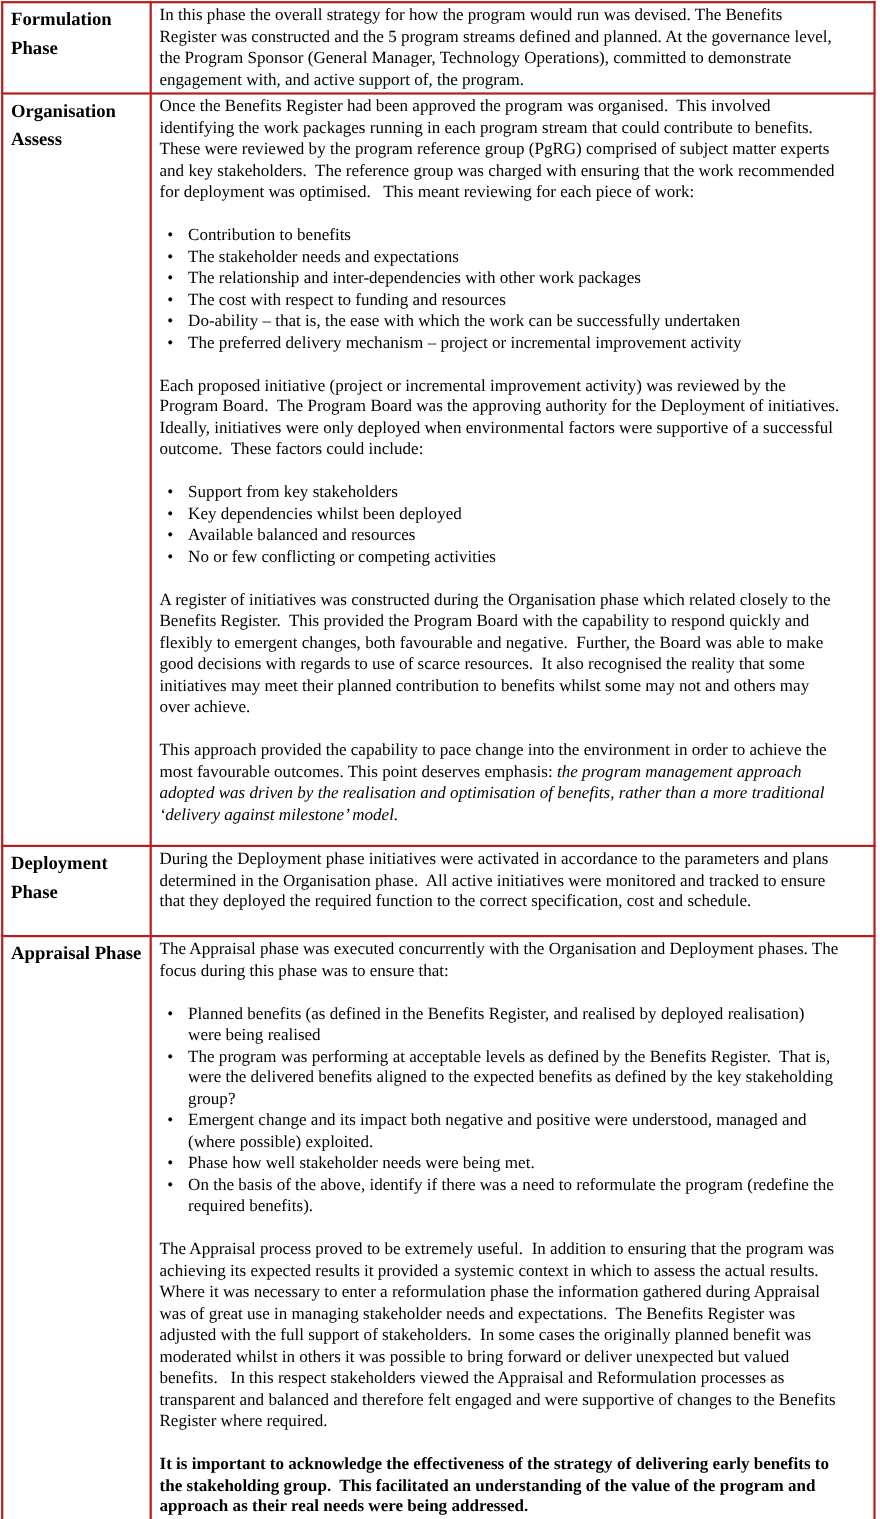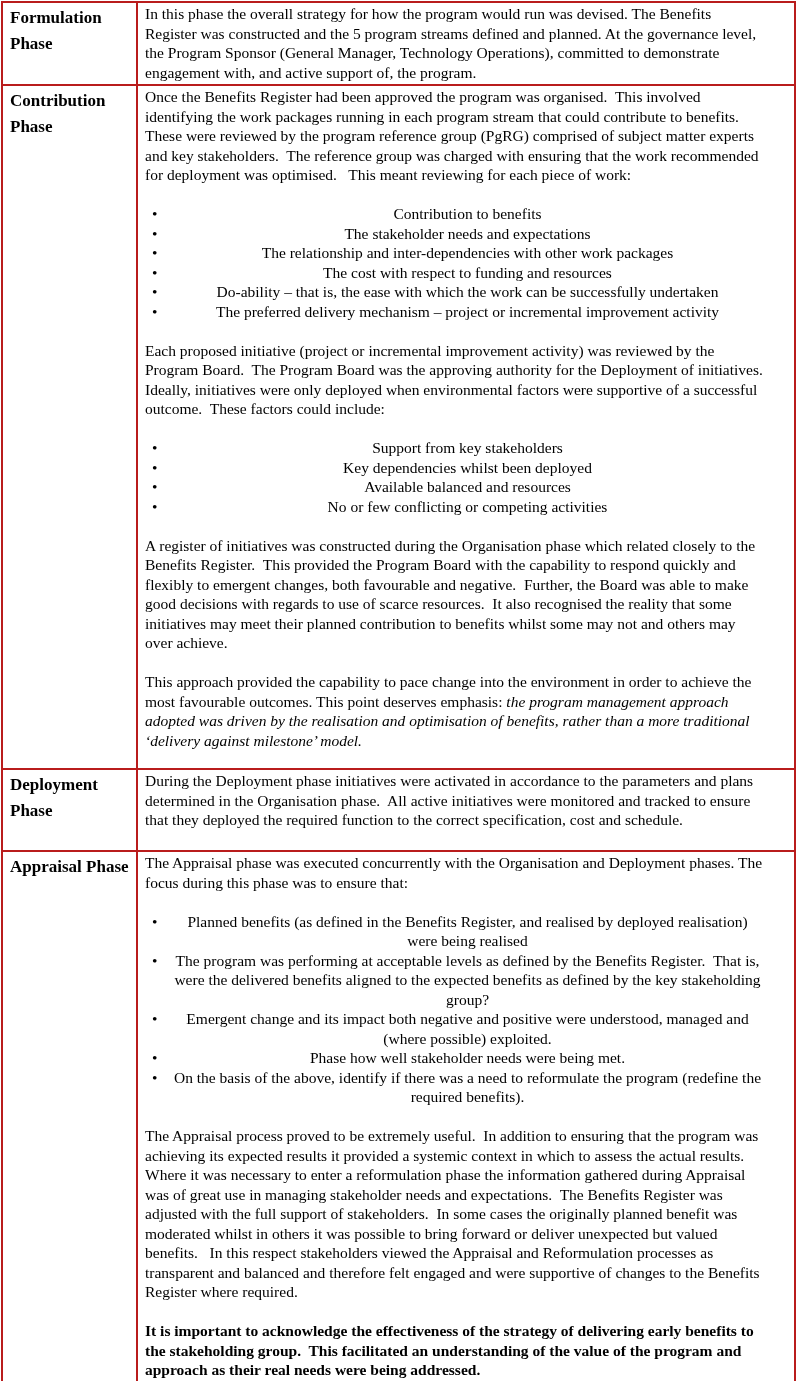--- a/index.html
+++ b/index.html
@@ -53,21 +53,20 @@
   }
   .content-cell ul {
     list-style: none;
     margin: 19.5px 0 0 0;
     padding: 0;
   }
   .content-cell li {
     position: relative;
     padding-left: 26px;
     white-space: pre-wrap;
-    text-align: center;
   }
   .content-cell li::before {
     content: "\2022";
     position: absolute;
     left: 7px;
     top: 0;
   }
   .italic { font-style: italic; }
   .bold   { font-weight: bold; }
   
@@ -83,21 +82,21 @@
 <div class="page">
   <table class="phase-table">
     <tbody>
         <tr>
           <td class="phase-cell">Formulation Phase</td>
           <td class="content-cell">
             <p><span>In this phase the overall strategy for how the program would run was devised. The Benefits Register was constructed and the 5 program streams defined and planned. At the governance level, the Program Sponsor (General Manager, Technology Operations), committed to demonstrate engagement with, and active support of, the program.</span></p>
           </td>
         </tr>
         <tr>
-          <td class="phase-cell">Contribution Phase</td>
+          <td class="phase-cell">Organisation Assess</td>
           <td class="content-cell">
             <p><span>Once the Benefits Register had been approved the program was organised.  This involved identifying the work packages running in each program stream that could contribute to benefits.  These were reviewed by the program reference group (PgRG) comprised of subject matter experts and key stakeholders.  The reference group was charged with ensuring that the work recommended for deployment was optimised.   This meant reviewing for each piece of work:</span></p>
             <ul>
               <li>Contribution to benefits</li>
               <li>The stakeholder needs and expectations</li>
               <li>The relationship and inter-dependencies with other work packages</li>
               <li>The cost with respect to funding and resources</li>
               <li>Do-ability – that is, the ease with which the work can be successfully undertaken</li>
               <li>The preferred delivery mechanism – project or incremental improvement activity</li>
             </ul>

